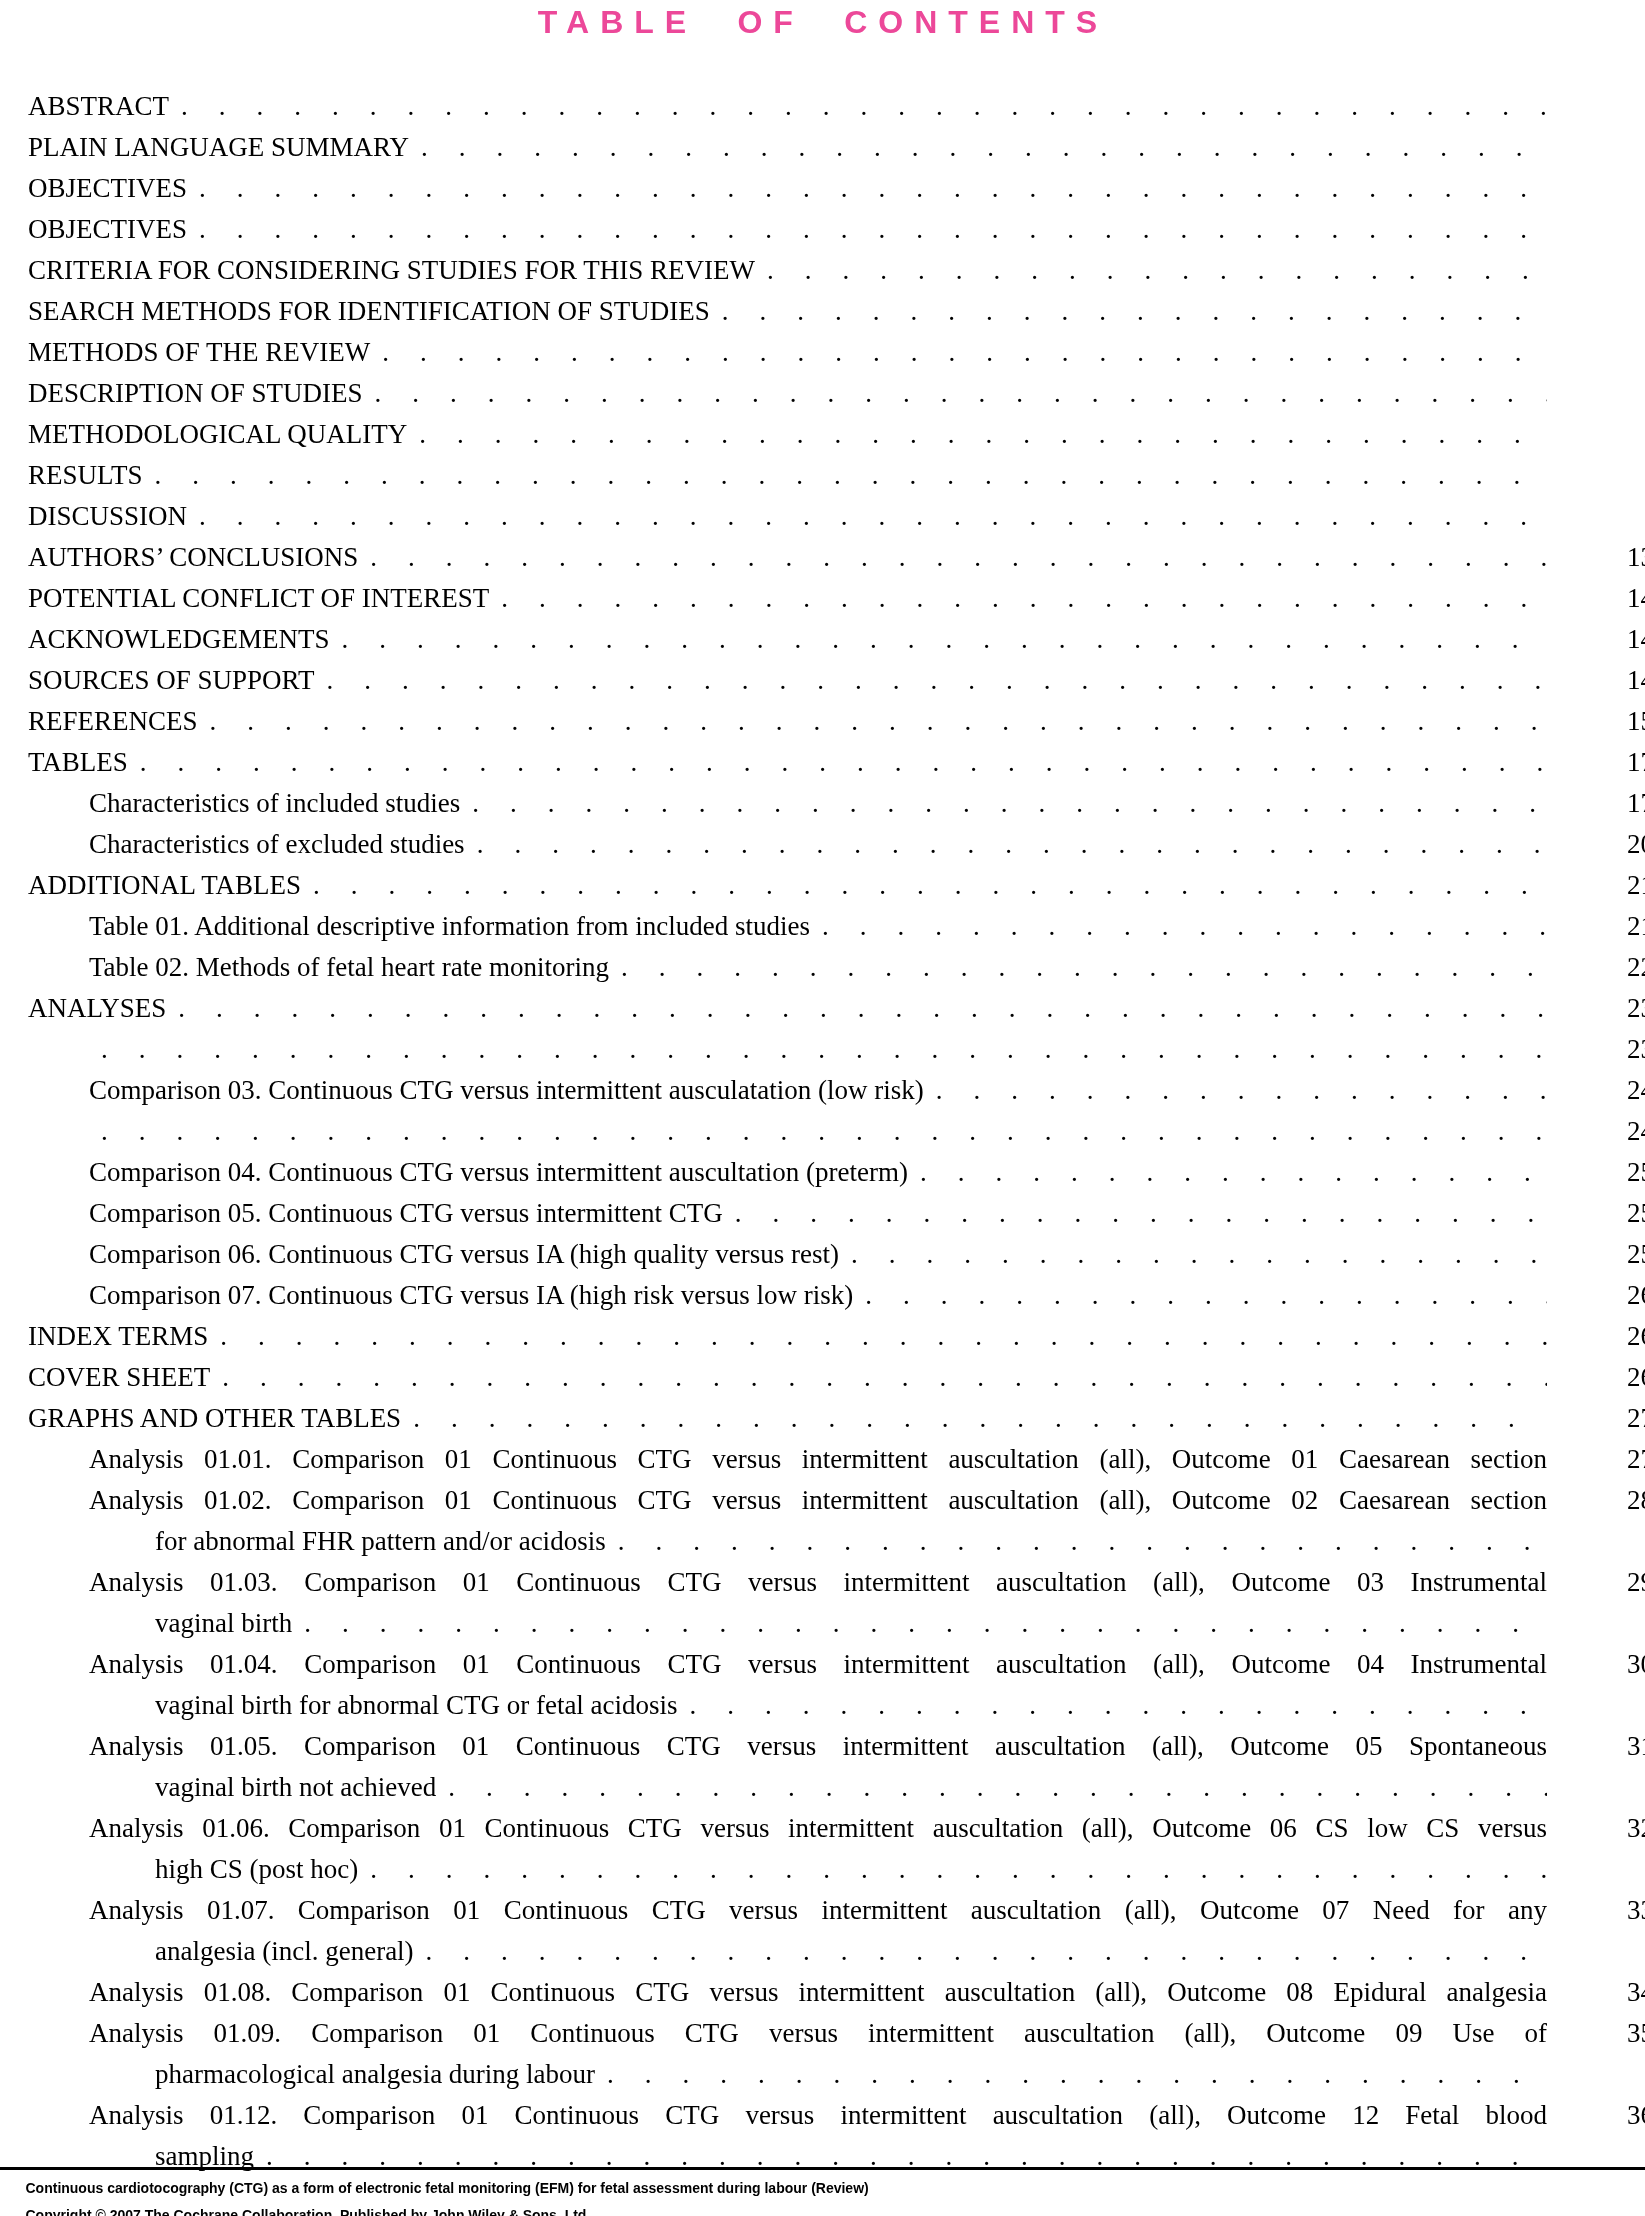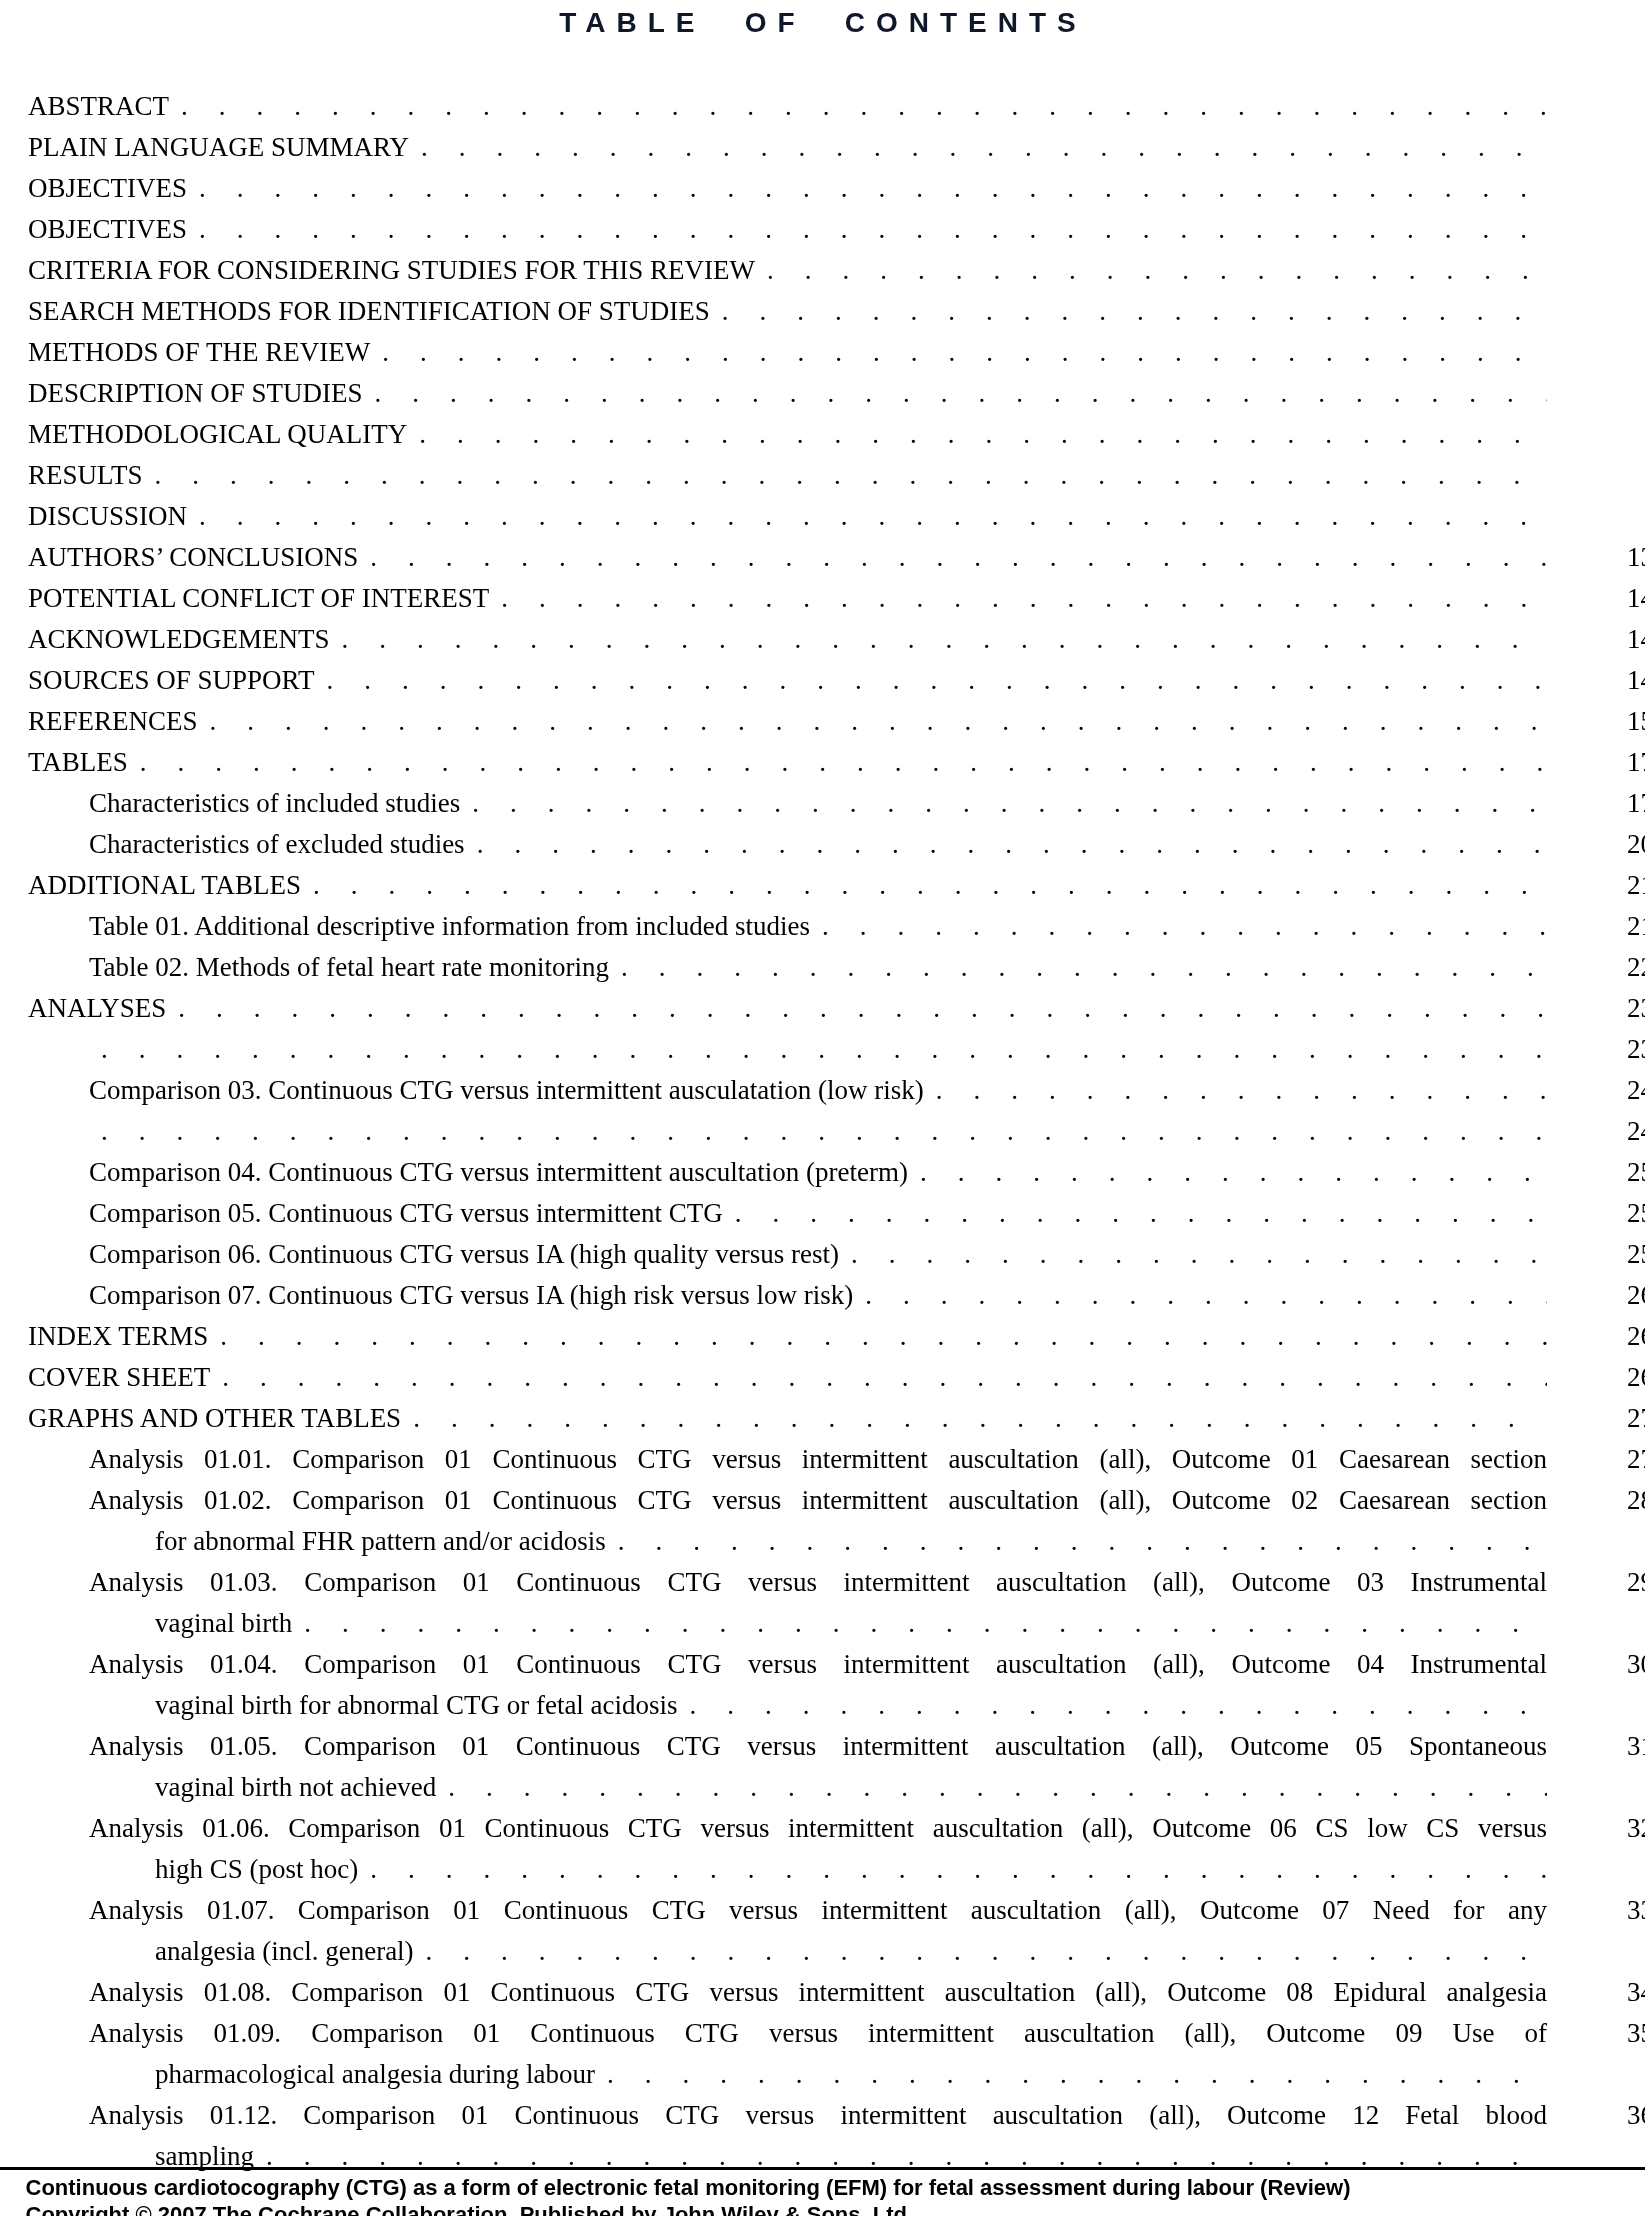--- a/index.html
+++ b/index.html
@@ -12,25 +12,25 @@
     font-family: "Liberation Serif", serif;
     position: relative;
   }
   header.toc-header {
     padding-top: 6.8px;
     text-align: center;
   }
   h1.toc-title {
     font-family: "Liberation Sans", sans-serif;
     font-weight: bold;
-    font-size: 28px;
+    font-size: 32px;
     line-height: 31px;
     letter-spacing: 11px;
     word-spacing: 20.4px;
-    color: #0f172a;
+    color: #ec4899;
   }
   main.toc {
     margin: 48px 0 0 28px;
     width: 1626px;
   }
   .toc-row {
     display: flex;
     flex-wrap: nowrap;
     align-items: baseline;
     height: 41px;
@@ -70,21 +70,21 @@
     left: 0;
     top: 2167px;
     width: 1646px;
     border-top: 3.4px solid #000000;
     padding: 6px 17px 0 25.5px;
     font-family: "Liberation Sans", sans-serif;
     font-weight: bold;
     color: #000000;
   }
   .footer-line1, .footer-line2 {
-    font-size: 22px;
+    font-size: 14px;
     line-height: 24.6px;
   }
   .footer-line2 { margin-top: 2.5px; }
 </style>
 </head>
 <body>
 
 <header class="toc-header">
   <h1 class="toc-title">TABLE OF CONTENTS</h1>
 </header>

